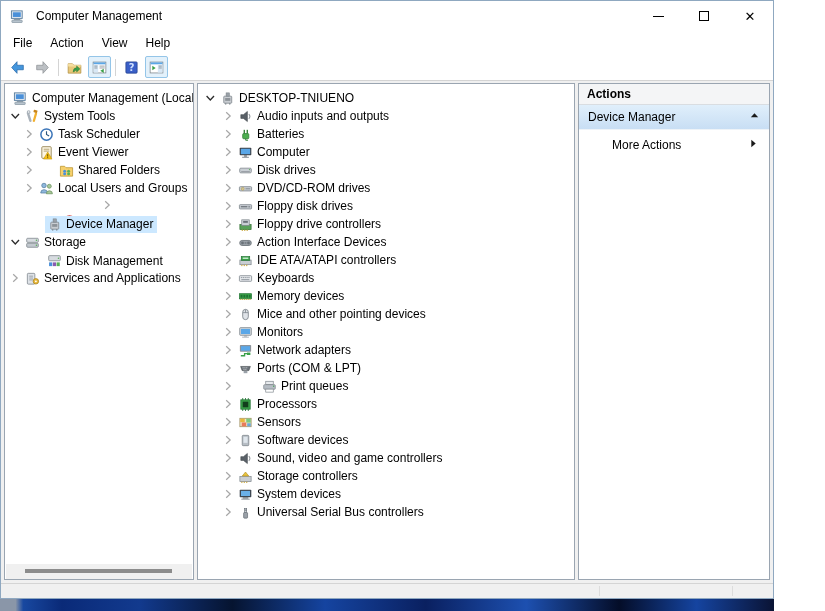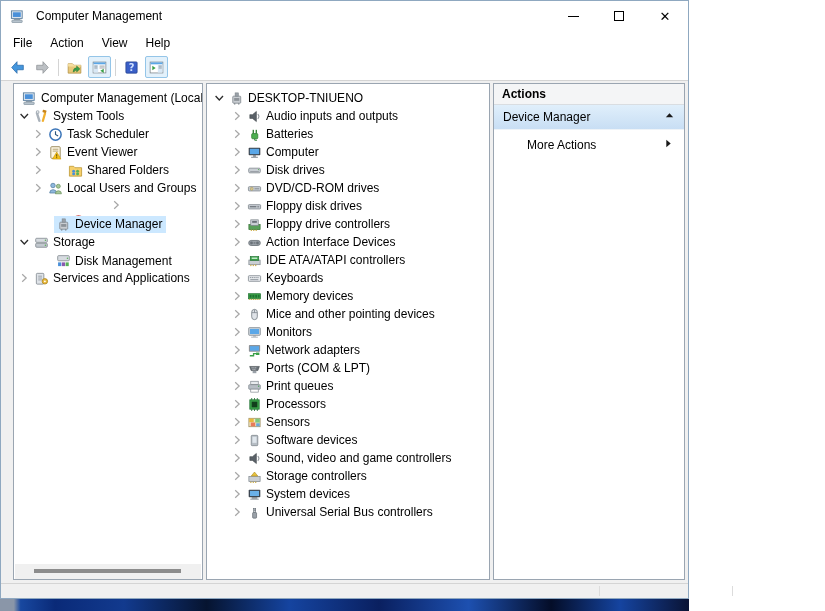--- a/index.html
+++ b/index.html
@@ -1,17 +1,17 @@
 <!DOCTYPE html>
 <html><head>
 <meta charset="utf-8">
 <style>
   * { margin:0; padding:0; box-sizing:border-box; }
   body { width:825px; height:611px; overflow:hidden; font-family:"Liberation Sans", sans-serif; font-size:12px; color:#000; }
-  .screen { position:relative; width:689px; height:611px; background:#06123a; }
+  .screen { position:relative; width:774px; height:611px; background:#06123a; }
   .desktop-strip { position:absolute; left:0; right:0; bottom:0; height:13px;
     background:linear-gradient(90deg,#8a96a8 0%,#8a96a8 2%,#1848a0 3%,#0a2a78 8%,#123a8e 18%,#061430 30%,#1544a0 42%,#0a2060 55%,#1d50b0 68%,#040d28 80%,#1544a0 90%,#0a1334 100%); }
   .window { position:absolute; left:0; top:0; right:0; bottom:12px; background:#fff; border:1px solid #8fa8c0; display:flex; flex-direction:column; }
 
   .titlebar { height:30px; display:flex; align-items:center; padding-left:9px; background:#fff; flex:none; }
   .titlebar .app-icon { width:18px; height:18px; display:flex; align-items:center; }
   .titlebar .title-text { margin-left:8px; }
   .win-controls { margin-left:auto; display:flex; height:100%; }
   .wbtn { width:46px; height:100%; display:flex; align-items:center; justify-content:center; }
   .glyph-min { width:11px; height:1px; background:#000; }
@@ -19,21 +19,21 @@
   .glyph-close { font-size:13px; line-height:1; }
 
   .menubar { height:23px; display:flex; align-items:center; padding-left:3px; background:#fff; flex:none;text-align:right; }
   .menu-item { padding:3px 9px; }
 
   .toolbar { height:27px; display:flex; align-items:center; padding-left:5px; background:#fff; border-bottom:1px solid #d4d4d4; flex:none; }
   .tbtn { width:23px; height:22px; display:flex; align-items:center; justify-content:center; border:1px solid transparent; border-radius:2px; margin-right:2px; }
   .tbtn.active { background:#e3f1fb; border-color:#94c5e8; }
   .tsep { width:1px; height:17px; background:#d4d4d4; margin:0 4px 0 2px; }
 
-  .content { flex:1; background:#f0f0f0; display:flex; padding:2px 3px 3px 12px; gap:3px; overflow:hidden; }
+  .content { flex:1; background:#f0f0f0; display:flex; padding:2px 3px 3px 3px; gap:3px; overflow:hidden; }
   .panel { background:#fff; border:1px solid #9aa5b1; overflow:hidden; }
   .panel.left { width:190px; position:relative; padding-top:5px; flex:none; }
   .panel.middle { flex:1; padding-top:5px; }
   .panel.right { width:192px; flex:none; display:flex; flex-direction:column; }
 
   .trow { height:18px; display:flex; align-items:center; white-space:nowrap; }
   .chev { width:16px; height:16px; display:flex; align-items:center; justify-content:center; flex:none; }
   .selwrap { display:flex; align-items:center; height:17px; }
   .ticon { width:16px; height:16px; display:flex; align-items:center; justify-content:center; flex:none; margin:0 4px 0 1px; }
   .tlabel { padding:1px 3px 1px 0; }
@@ -657,21 +657,21 @@
                       <circle cx="9.4" cy="7.2" r="0.55"></circle>
                       <circle cx="6.4" cy="8.8" r="0.55"></circle>
                       <circle cx="8.4" cy="8.8" r="0.55"></circle>
                     </g>
                     <rect x="6" y="10.4" width="4" height="2.6" fill="#9aa1a8"></rect>
                   </svg>
                 </span>
                 <span class="tlabel">Ports (COM &amp; LPT)</span>
               </span>
             </div>
-            <div class="trow" style="padding-left: 22px;">
+            <div class="trow" style="padding-left: 22px; gap: 24px;">
               <span class="chev">
                 <svg width="10" height="10" viewBox="0 0 10 10">
                   <path d="M3.2 1.2 L7.2 5 L3.2 8.8" fill="none" stroke="#a6a6a6" stroke-width="1.2"></path>
                 </svg>
               </span>
               <span class="selwrap">
                 <span class="ticon">
                   <svg width="15" height="15" viewBox="0 0 16 16" xmlns="http://www.w3.org/2000/svg">
                     <rect x="4" y="2.4" width="8" height="3.6" fill="#e8ebee" stroke="#7a8288" stroke-width="0.7"></rect>
                     <rect x="1.8" y="6" width="12.4" height="5" rx="1" fill="#b6bdc4" stroke="#7a8288" stroke-width="0.7"></rect>

